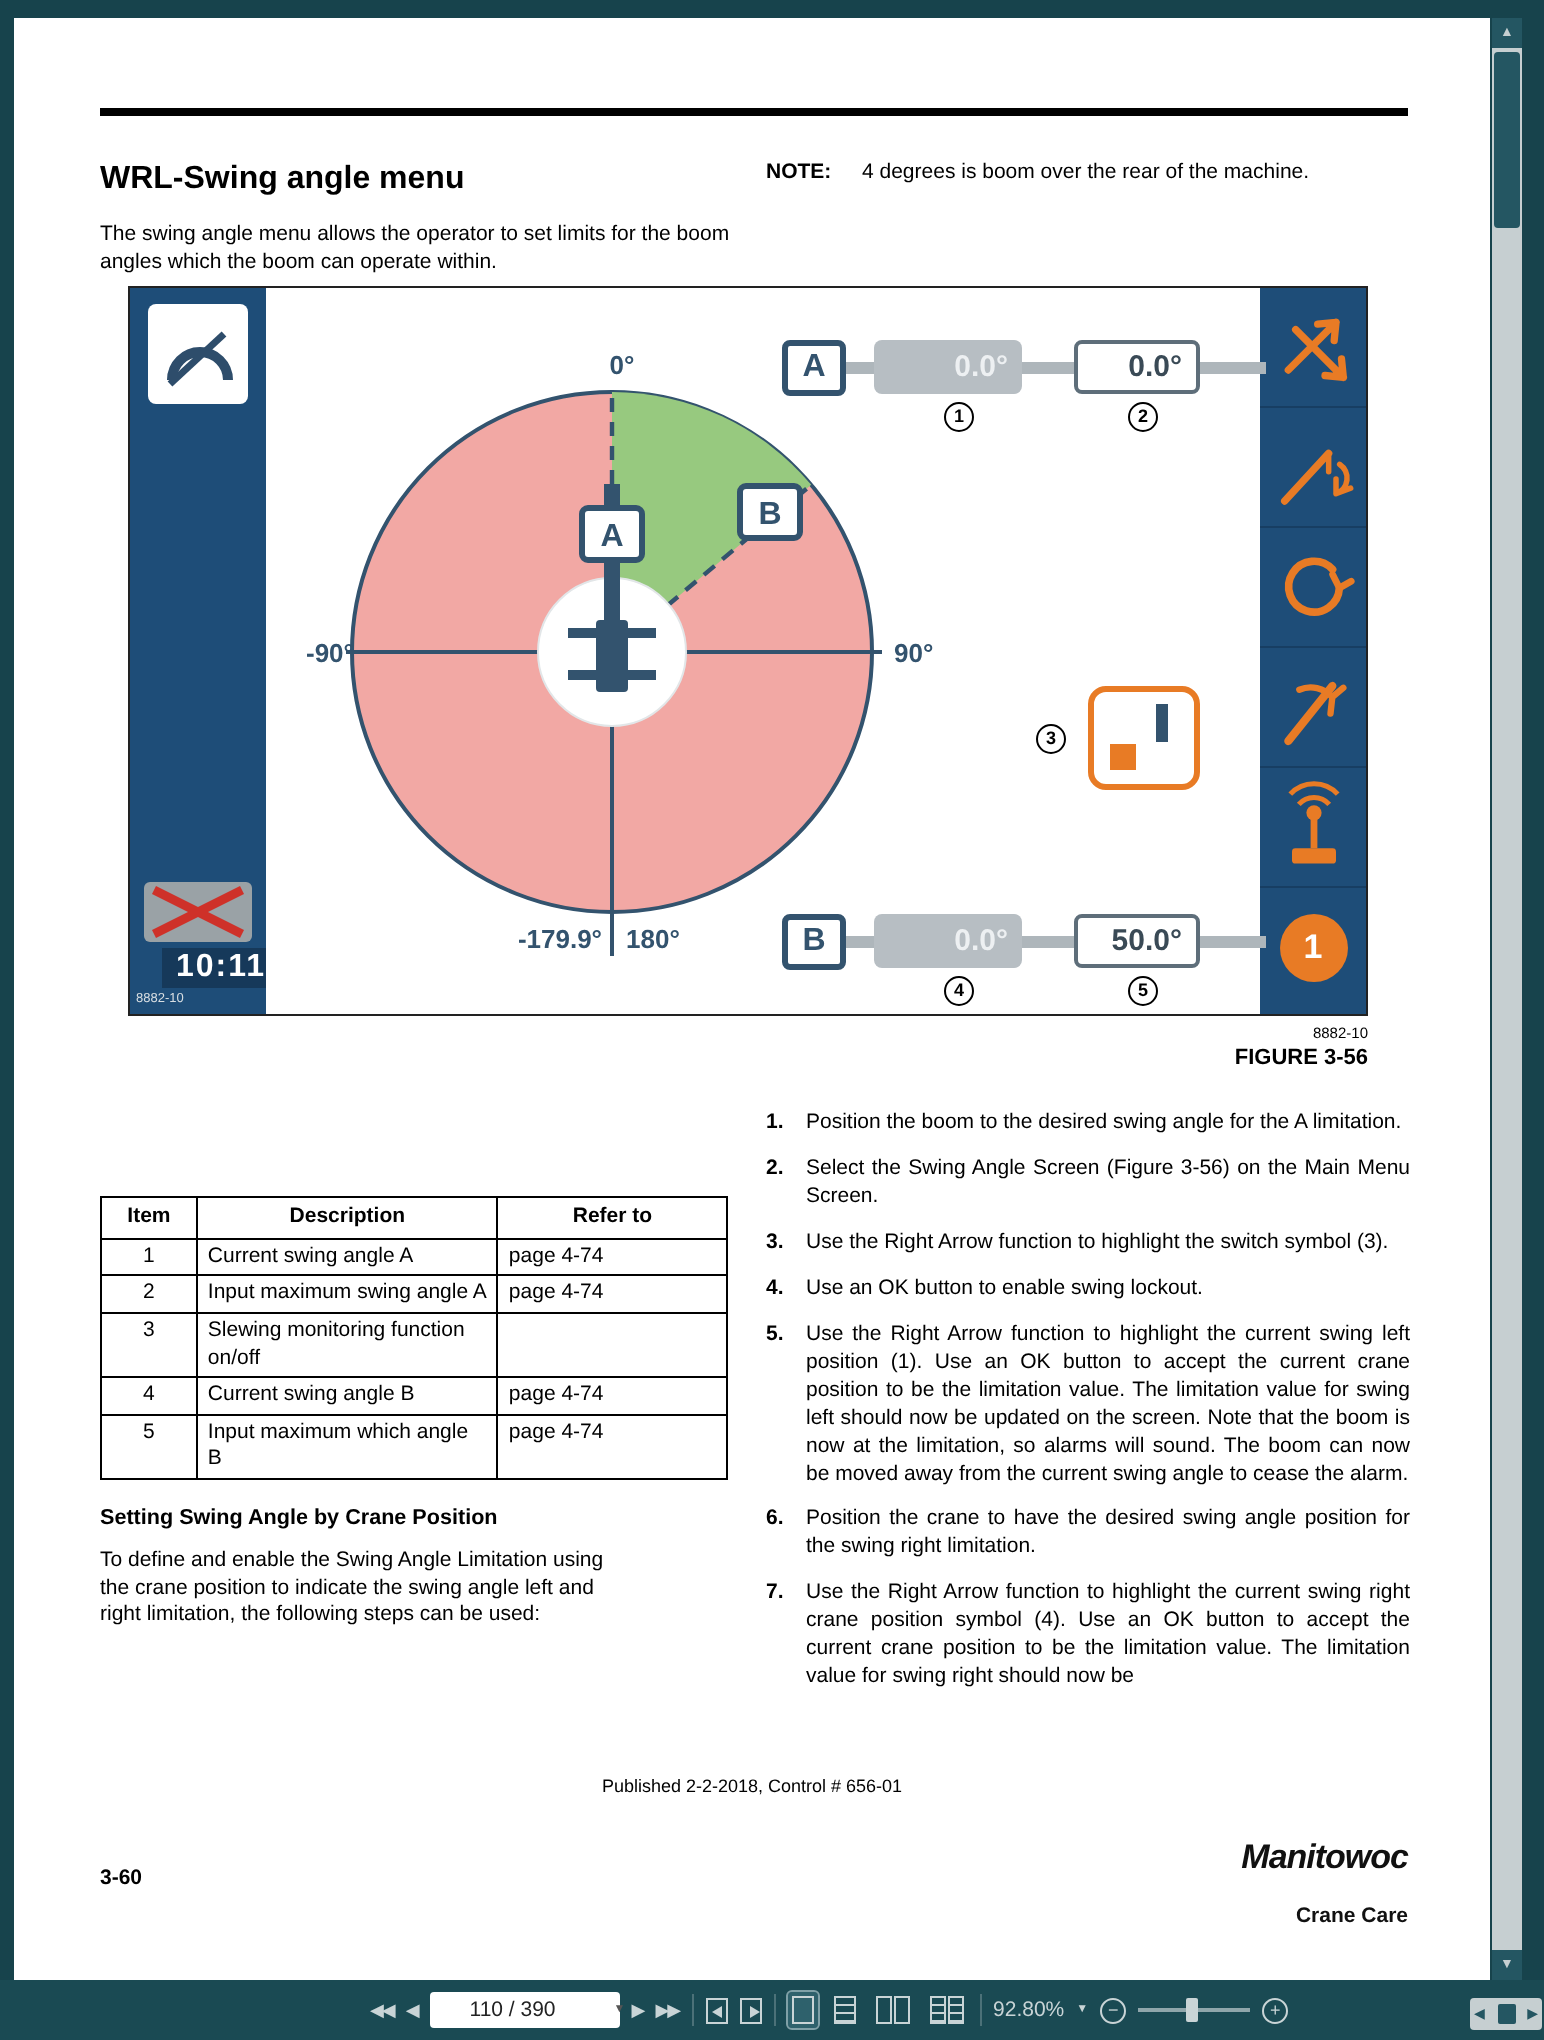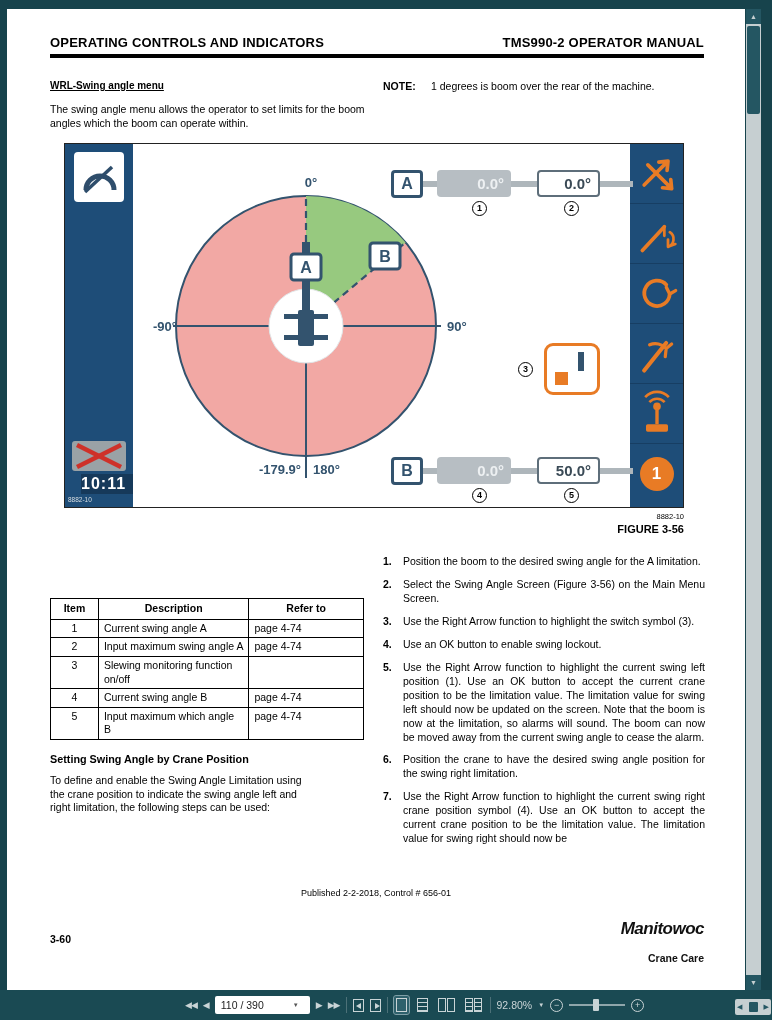--- a/index.html
+++ b/index.html
@@ -8,34 +8,34 @@
 
   .viewport { position:relative; width:772px; height:1020px; background:#17434C; overflow:hidden; }
 
   
   .page { position:absolute; left:7px; top:9px; width:738px; height:981px; background:#fff; color:#000; }
 
   .doc-header { position:absolute; left:43px; right:41px; top:26px; display:flex; justify-content:space-between; font-weight:bold; font-size:13px; letter-spacing:.2px; }
   .doc-rule { position:absolute; left:43px; right:41px; top:45px; height:4px; background:#000; }
 
   .intro-left { position:absolute; left:43px; top:70px; width:318px; font-size:10.5px; line-height:1.35; }
-  .intro-left h3 { font-size:10px; font-weight:bold; margin-bottom:9px;text-decoration:underline; }
+  .intro-left h3 { font-size:16px; font-weight:bold; margin-bottom:9px; }
   .intro-note { position:absolute; left:376px; top:70px; width:322px; font-size:10.5px; display:flex; line-height:1.35; }
   .note-label { font-weight:bold; width:48px; flex:none; }
 
   
   .figure { position:absolute; left:57px; top:134px; width:620px; height:365px; border:1px solid #222; display:flex; background:#fff; }
   .fig-left { width:68px; background:#1E4D78; position:relative; flex:none; }
   .fig-main { flex:1; position:relative; background:#fff; }
   .fig-right { width:53px; background:#1E4D78; flex:none; display:flex; flex-direction:column; }
 
   .menu-icon-box { margin:8px auto 0; width:50px; height:50px; background:#fff; border-radius:4px; display:flex; align-items:center; justify-content:center; }
   .left-bottom { position:absolute; bottom:3px; left:0; right:0; }
   .x-box { margin:0 auto 3px; width:54px; height:30px; background:#9AA2A6; border-radius:3px; }
-  .clock { color:#fff; font-weight:bold; font-size:16px; letter-spacing:1px; text-align:left; background:rgba(0,0,0,.25); padding:1px 0;margin-left:16px; }
+  .clock { color:#fff; font-weight:bold; font-size:16px; letter-spacing:1px; text-align:right; background:rgba(0,0,0,.25); padding:1px 0;margin-left:16px; }
   .screen-code { color:#D8DEE2; font-size:6.5px; padding:2px 0 1px 3px; }
 
   .dial-svg { position:absolute; inset:0; width:100%; height:100%; }
   .dial-svg text { font-family:"Liberation Sans",sans-serif; font-weight:bold; fill:#33536E; font-size:13px; }
   .dial-svg text.marker { font-size:16px; }
 
   .readout { position:absolute; width:250px; height:48px; }
   .readout-top { left:258px; top:26px; }
   .readout-bottom { left:258px; top:313px; }
   .r-letter { position:absolute; left:0; top:0; width:32px; height:28px; border:3px solid #33536E; border-radius:4px; background:#fff; color:#33536E; font-weight:bold; font-size:16px; display:flex; align-items:center; justify-content:center; }
@@ -85,21 +85,21 @@
 
   .v-scrollbar { position:absolute; top:9px; right:11px; width:15px; bottom:30px; background:#C6CFD1; }
   .sb-btn { position:absolute; left:0; right:0; height:15px; background:#245662; color:#C6CFD1; font-size:7px; display:flex; align-items:center; justify-content:center; }
   .sb-up { top:0; } .sb-down { bottom:0; }
   .sb-thumb { position:absolute; left:1px; right:1px; top:17px; height:88px; background:#245662; border-radius:2px; }
   .v-edge { position:absolute; top:0; right:0; width:11px; bottom:30px; background:#17434C; }
 
   .bottom-bar { position:absolute; bottom:0; left:0; right:0; height:30px; background:#1A4A53; display:flex; align-items:center; gap:6px; padding-left:185px; color:#C9D4D6; }
   .tb-btn { font-size:9px; color:#C9D4D6; letter-spacing:-1px; cursor:default; }
   .tb-sep { width:1px; height:16px; background:rgba(255,255,255,.22); }
-  .page-box { width:95px; height:18px; background:#fff; border-radius:2px; display:flex; align-items:center; padding:0 4px 0 6px; }
+  .page-box { width:95px; height:18px; background:#fff; border-radius:2px; display:flex; align-items:center; padding:0 4px 0 20px; }
   .page-box input { border:none; outline:none; width:72px; font-size:10.5px; color:#222; font-family:"Liberation Sans",sans-serif; background:transparent; }
   .page-caret { font-size:6px; color:#555; }
   .pageicon { width:11px; height:13px; border:1px solid #C9D4D6; position:relative; display:block; }
   .pageicon::after { content:""; position:absolute; left:2px; bottom:2px; border-top:3px solid transparent; border-bottom:3px solid transparent; }
   .pv::after { border-right:5px solid #C9D4D6; }
   .nv::after { border-left:5px solid #C9D4D6; left:4px; }
   .vm-wrap { padding:2px; border-radius:2px; display:flex; }
   .vm-wrap.active { background:#2E616C; outline:1px solid #7FA0A7; }
   .vm { display:flex; gap:1px; width:11px; height:14px; border:1px solid #C9D4D6; }
   .vm-cont { background:repeating-linear-gradient(to bottom, transparent 0 3px, #C9D4D6 3px 4px); }
@@ -115,33 +115,29 @@
   .h-thumb { width:9px; height:10px; background:#245662; border-radius:1px; }
 </style>
 </head>
 <body>
 
 <div class="viewport">
   <div class="top-bar"></div>
 
   <div class="page">
 
-    <div class="doc-header">
-      <span>OPERATING CONTROLS AND INDICATORS</span>
-      <span>TMS990-2 OPERATOR MANUAL</span>
-    </div>
     <div class="doc-rule"></div>
 
     <div class="intro-left">
       <h3>WRL-Swing angle menu</h3>
       <p>The swing angle menu allows the operator to set limits for the boom angles which the boom can operate within.</p>
     </div>
     <div class="intro-note">
       <span class="note-label">NOTE:</span>
-      <span>1 degrees is boom over the rear of the machine.</span>
+      <span>4 degrees is boom over the rear of the machine.</span>
     </div>
 
     <div class="figure">
       <div class="fig-left">
         <div class="menu-icon-box">
           <svg width="44" height="42" viewBox="0 0 44 42">
             <path d="M9 34 A14 14 0 1 1 37 34" fill="none" stroke="#2E4D6B" stroke-width="5"></path>
             <line x1="8" y1="36" x2="35" y2="11" stroke="#2E4D6B" stroke-width="3.5"></line>
           </svg>
         </div>

